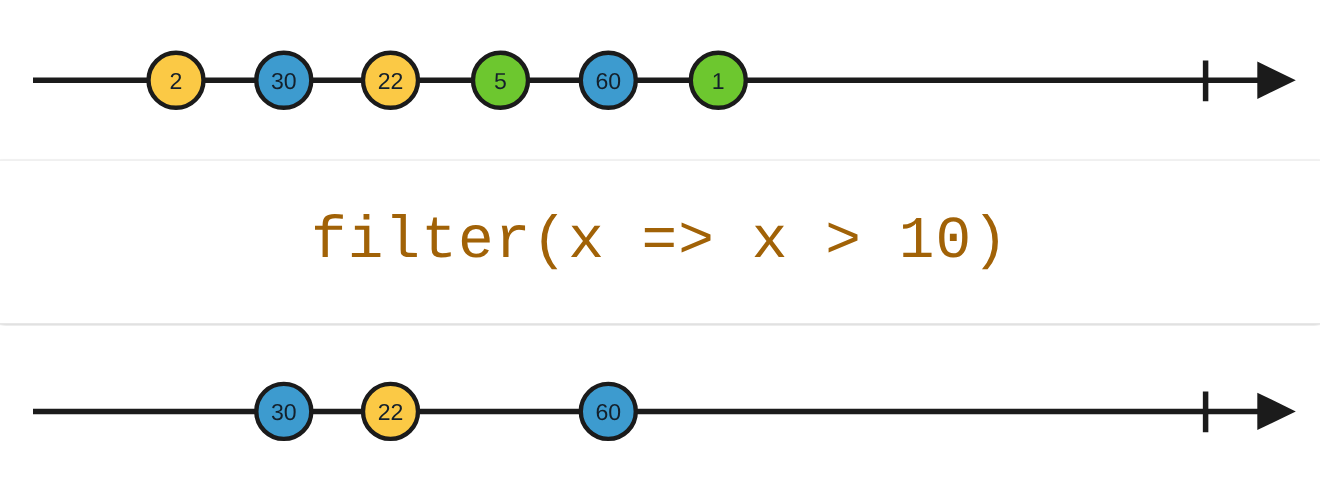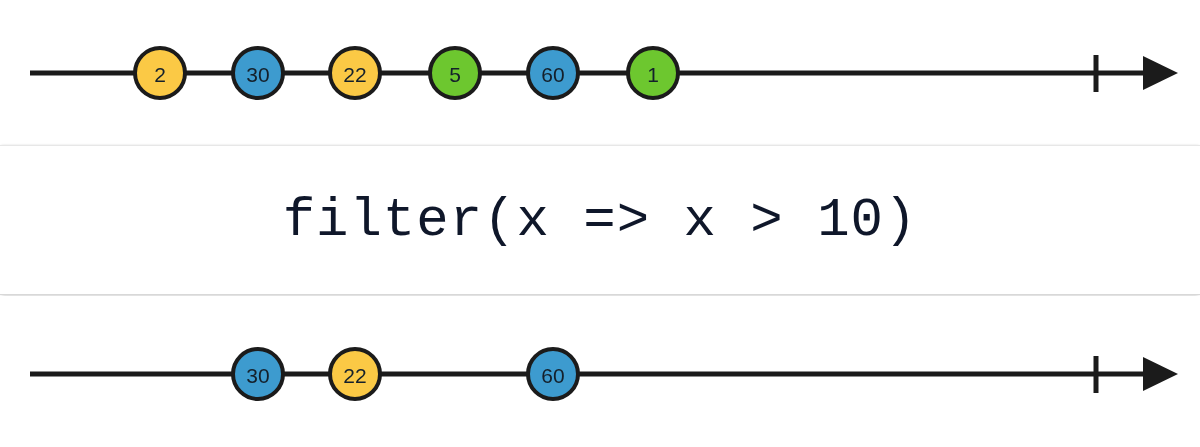--- a/index.html
+++ b/index.html
@@ -76,21 +76,21 @@
     left: 0;
     width: 1200px;
     height: 100%;
     display: flex;
     align-items: center;
     justify-content: center;
     font-family: "Liberation Mono", "DejaVu Sans Mono", monospace;
     font-size: 54px;
     font-weight: 400;
     letter-spacing: 1px;
-    color: #0f172a;
+    color: #a16207;
     white-space: pre;
     user-select: none;
   }
 </style>
 </head>
 <body>
 
 <div class="diagram">
 
   <div class="band band-source">

